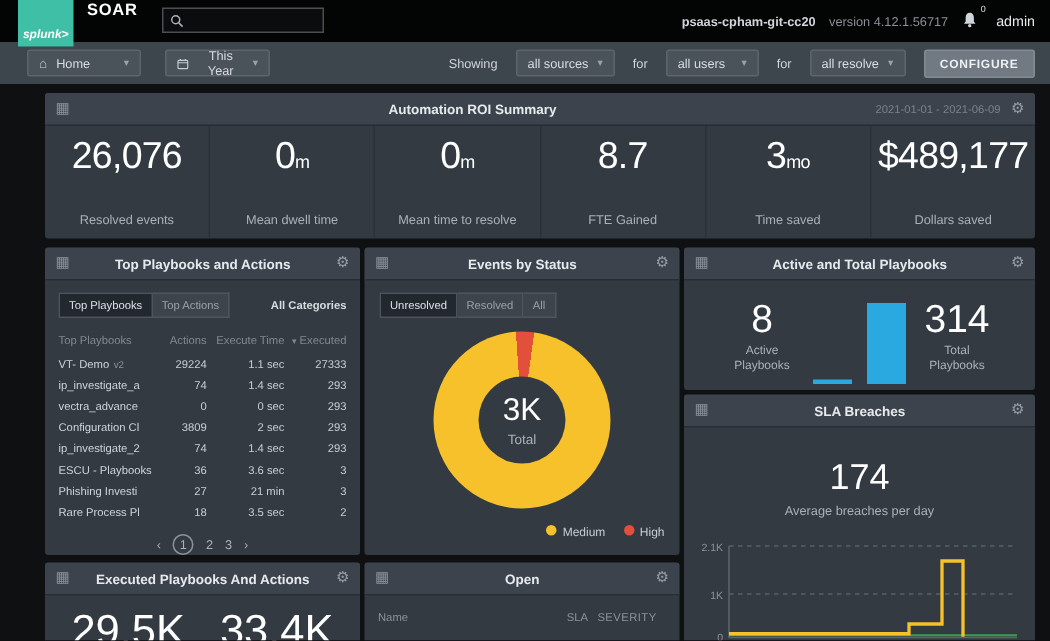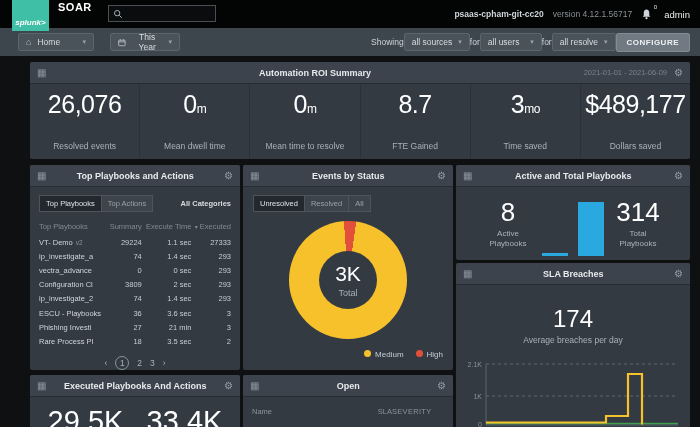--- a/index.html
+++ b/index.html
@@ -26,21 +26,21 @@
 
   
   .toolbar { position:absolute; top:28px; left:0; right:0; height:28px; background:#3d454d;
              display:flex; align-items:center; padding:0 10px; gap:8px; z-index:4; }
   .tb-btn, .tb-select { height:18px; background:#4a525a; border:1px solid #5c646c; border-radius:2px;
              color:#d9dde1; font-size:8.5px; display:flex; align-items:center; padding:0 7px; gap:6px; cursor:pointer; }
   .tb-btn .chev, .tb-select .chev { color:#9aa2aa; font-size:7px; margin-left:auto; }
   .tb-home { width:76px; margin-left:8px; }
   .tb-time { width:70px; margin-left:8px; }
   .icn { color:#c6cdd3; font-size:9px; line-height:1; }
-  .tb-right { margin-left:auto; display:flex; align-items:center; gap:0; }
+  .tb-right { margin-left:auto; display:flex; align-items:center; gap:12px; }
   .tb-label { color:#cfd5da; font-size:8.5px; }
   .tb-select { min-width:62px; }
   .configure { height:19px; background:#717a83; border:1px solid #828b93; border-radius:2px;
                color:#eef1f3; font-size:8px; font-weight:bold; letter-spacing:.5px; padding:0 10px; cursor:pointer; }
 
   
   main { position:absolute; top:56px; left:0; width:700px; height:371px; overflow:hidden; background:#0e1011; }
   .panel { position:absolute; background:#333a42; border-radius:2px; overflow:hidden; }
   .phead { height:22px; background:#3c434c; border-bottom:1px solid #272d34;
            display:flex; align-items:center; padding:0 7px; }
@@ -117,21 +117,21 @@
   
   .p-ep { left:30px; top:319px; width:210px; height:120px; }
   .ep-body { display:flex; justify-content:space-around; padding:8px 6px 0; }
   .ep-value { color:#fff; font-size:29px; }
 
   
   .p-open { left:243px; top:319px; width:210px; height:120px; }
   .open-cols { display:flex; padding:10px 9px 0; font-size:7.5px; color:#8b939b; }
   .oc-name { flex:1; }
   .oc-sla { width:38px; text-align:right; }
-  .oc-sev { width:52px; text-align:left; letter-spacing:.3px; }
+  .oc-sev { width:52px; text-align:center; letter-spacing:.3px; }
 </style>
 </head>
 <body>
 
 <div class="app">
 
   <header class="topbar">
     <div class="logo">splunk&gt;</div>
     <div class="product">SOAR</div>
     <div class="search">
@@ -237,21 +237,21 @@
       <div class="tp-body">
         <div class="tabs">
           <span class="tab active">Top Playbooks</span>
           <span class="tab">Top Actions</span>
           <span class="tp-cat">All Categories</span>
         </div>
         <table>
           <thead>
             <tr>
               <th>Top Playbooks</th>
-              <th>Summary</th>
+              <th>Actions</th>
               <th>Execute Time</th>
               <th><span class="sort-caret">▾</span><span>Executed</span></th>
             </tr>
           </thead>
           <tbody>
             <tr>
               <td><span>VT- Demo</span><span class="tag">v2</span></td>
               <td>29224</td>
                 <td>1.1 sec</td>
                 <td>27333</td>

